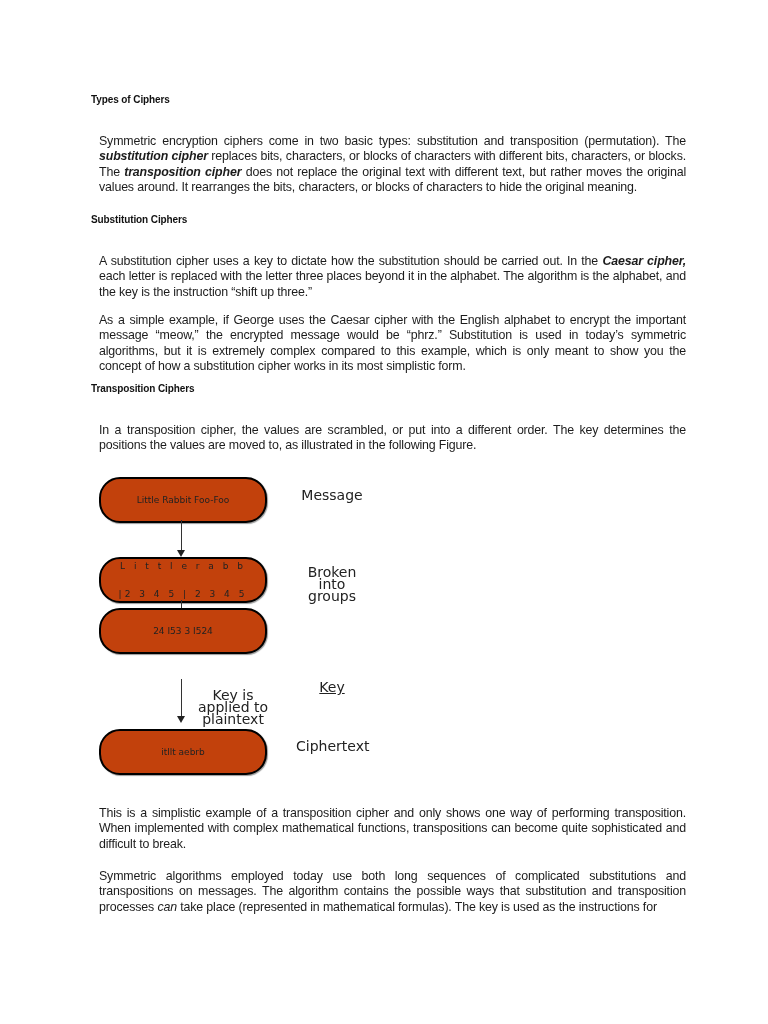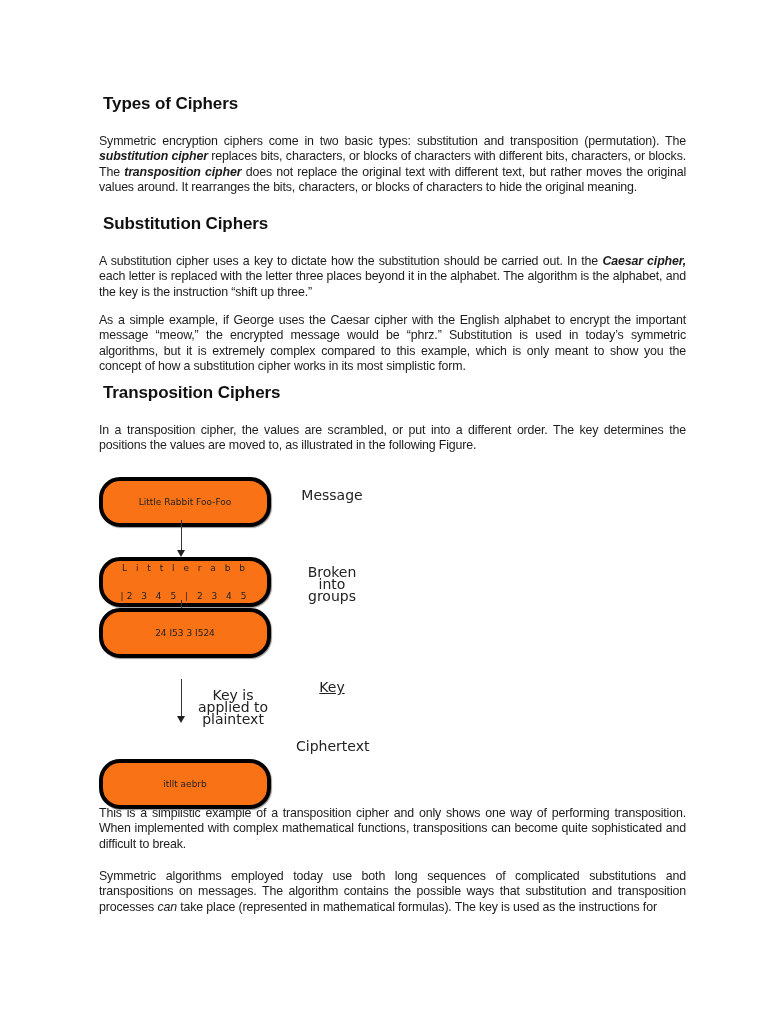--- a/index.html
+++ b/index.html
@@ -1,27 +1,27 @@
 <!DOCTYPE html>
 <html><head>
   <meta charset="utf-8">
   <style>
     html, body { margin: 0; padding: 0; background: #ffffff; }
     body { width: 768px; height: 1024px; position: relative; overflow: hidden;
            font-family: "Liberation Sans", sans-serif; color: #1a1a1a; }
     .page { position: absolute; left: 91px; top: 0; width: 587px; }
-    h2 { font-family: "Liberation Sans", sans-serif; font-weight: bold; font-size: 17px;
-         margin: 0; position: absolute; left: 12px; color: #111; letter-spacing: -0.1px; }
+    h2 { font-family: "Liberation Sans", sans-serif; font-weight: bold; font-size: 10px;
+         margin: 0; position: absolute; left: 0; color: #111; letter-spacing: -0.1px; }
     p { position: absolute; left: 0; width: 587px; margin: 8px; font-size: 12.4px; line-height: 15.3px;
         text-align: justify; color: #1c1c1c; letter-spacing: -0.15px; }
     p b { font-weight: bold; font-style: italic; }
     p i { font-style: italic; }
     .figure { position: absolute; left: 0; top: 0; }
-    .box { position: absolute; left: 99px; width: 164px; height: 42px; border: 4px solid #000000;
-           border-radius: 21px; box-shadow: 1px 1px 1px #999; background: #f97316;
+    .box { position: absolute; left: 99px; width: 164px; height: 42px; border: 2px solid #000000;
+           border-radius: 21px; box-shadow: 1px 1px 1px #999; background: #c2410c;
            display: flex; align-items: center; justify-content: center; flex-direction: column;
            font-family: "DejaVu Sans", sans-serif; font-size: 9px; color: #222; }
     .box .mono { letter-spacing: 3px; line-height: 12px; font-size: 9px; }
     .vline { position: absolute; left: 181px; width: 1px; background: #333; }
     .arrowhead { position: absolute; left: 177px; width: 0; height: 0;
                  border-left: 4.5px solid transparent; border-right: 4.5px solid transparent;
                  border-top: 7px solid #222; }
     .flabel { position: absolute; font-family: "DejaVu Sans", sans-serif; font-size: 14px; color: #222;
               text-align: center; line-height: 12px; }
   </style>
@@ -76,17 +76,17 @@
   </div>
   <div class="flabel" style="left:300px; top:681px; width:64px;text-decoration:underline;">Key</div>
 
   <div class="vline" style="top:679px; height:38px;"></div>
   <div class="arrowhead" style="top:716px;"></div>
   <div class="flabel" style="left:188px; top:689px; width:90px;">
     <div>Key is applied to</div>
     <div>plaintext</div>
   </div>
 
-  <div class="box" style="top:759px;">
+  <div class="box" style="top:729px;">
     <span>itllt aebrb</span>
   </div>
   <div class="flabel" style="left:296px; top:740px; width:72px;">Ciphertext</div>
 </div>
 
 </body></html>

